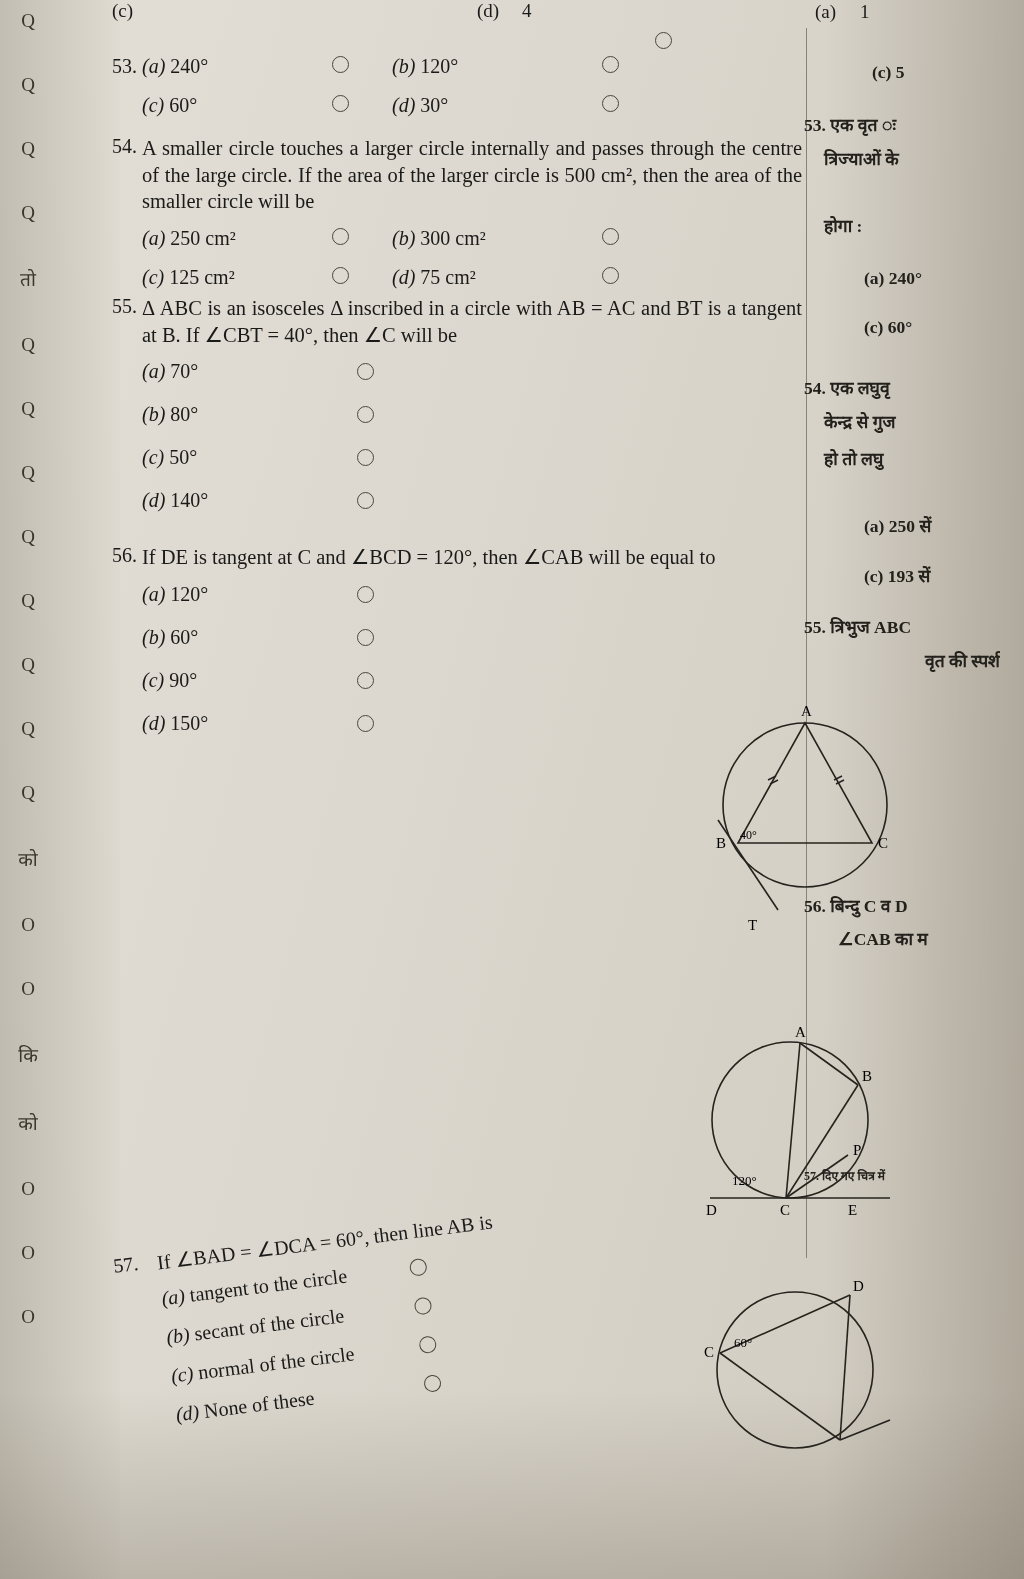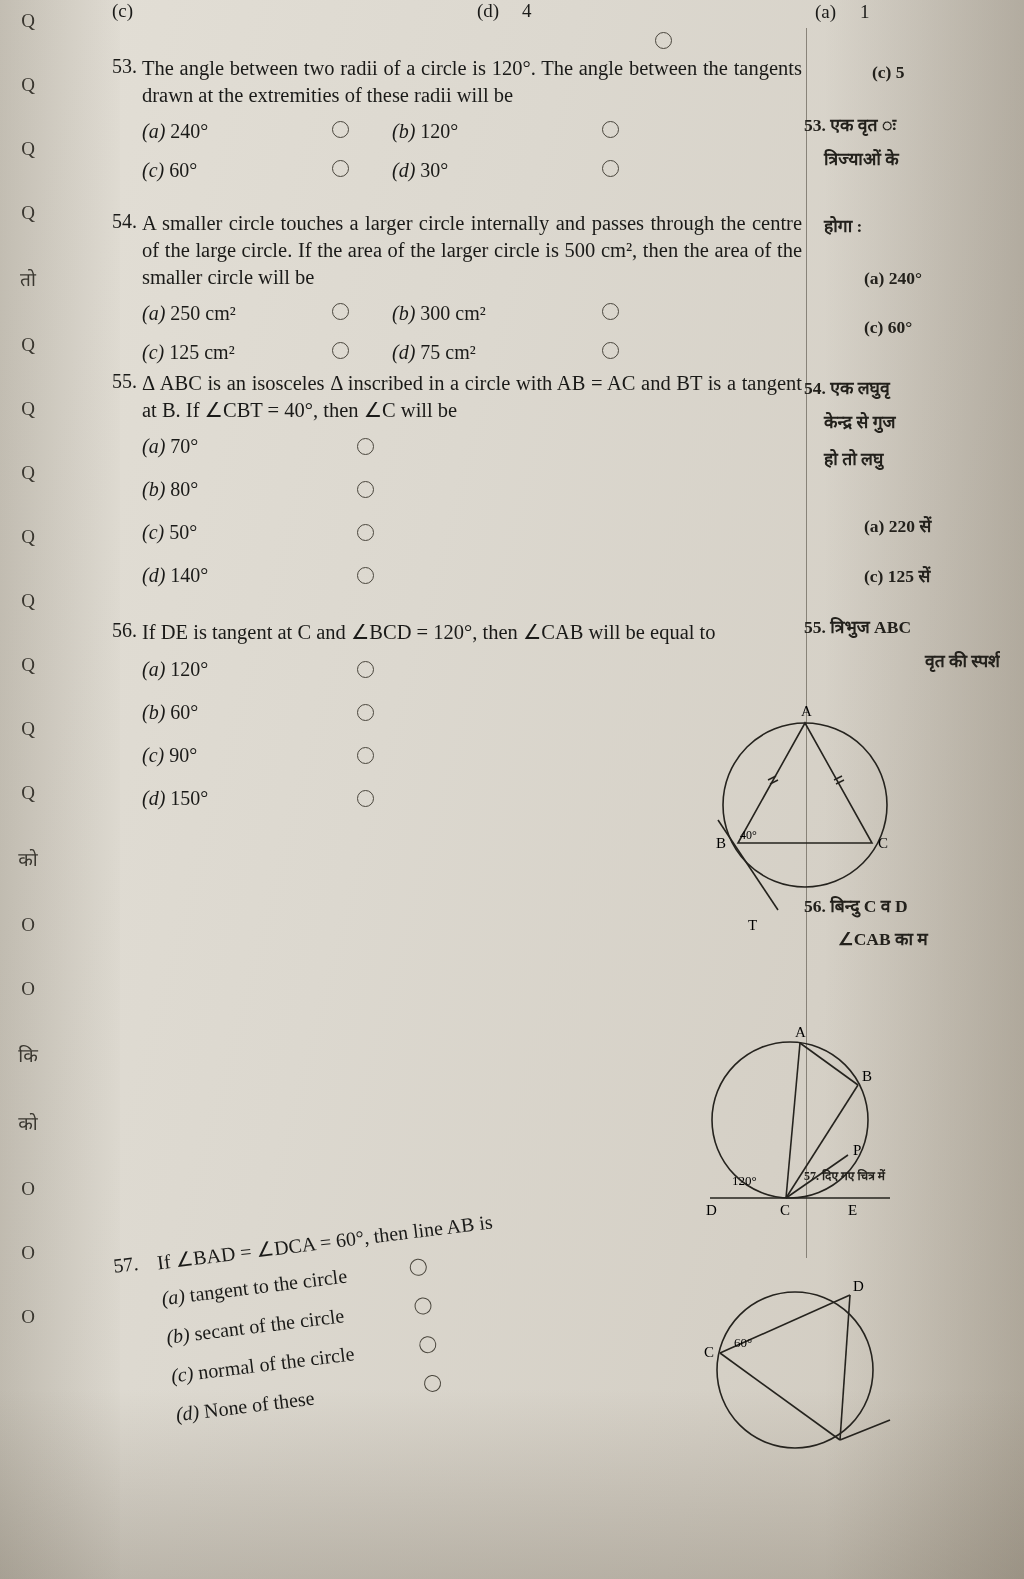--- a/index.html
+++ b/index.html
@@ -203,35 +203,34 @@
     <div class="lb">को</div>
     <div class="lb">O</div>
     <div class="lb">O</div>
     <div class="lb">O</div>
   </div>
 
   <div class="col-main">
 
     <div class="q" style="margin-top:55px;">
       <div class="qnum">53.</div>
-      <div class="qtext">The angle between two radii of a circle is 120°. The angle between the tangents drawn at the extremities of these radii will be</div>
       <div class="grid2">
         <div class="cell opt"><span class="lbl">(a)</span> <span>240°</span></div>
         <div class="cell"><span class="bubble"></span></div>
         <div class="cell opt"><span class="lbl">(b)</span> <span>120°</span></div>
         <div class="cell"><span class="bubble"></span></div>
 
         <div class="cell opt"><span class="lbl">(c)</span> <span>60°</span></div>
         <div class="cell"><span class="bubble"></span></div>
         <div class="cell opt"><span class="lbl">(d)</span> <span>30°</span></div>
         <div class="cell"><span class="bubble"></span></div>
       </div>
     </div>
 
-    <div class="q" style="margin-top:28px;">
+    <div class="q" style="margin-top:18px;">
       <div class="qnum">54.</div>
       <div class="qtext">A smaller circle touches a larger circle internally and passes through the centre of the large circle. If the area of the larger circle is 500 cm², then the area of the smaller circle will be</div>
       <div class="grid2">
         <div class="cell opt"><span class="lbl">(a)</span> <span>250 cm²</span></div>
         <div class="cell"><span class="bubble"></span></div>
         <div class="cell opt"><span class="lbl">(b)</span> <span>300 cm²</span></div>
         <div class="cell"><span class="bubble"></span></div>
 
         <div class="cell opt"><span class="lbl">(c)</span> <span>125 cm²</span></div>
         <div class="cell"><span class="bubble"></span></div>
@@ -363,21 +362,21 @@
   <div class="col-right">
     <div class="rblock" style="margin-top:60px; margin-left:68px;">(c) 5</div>
     <div class="rblock" style="margin-top:28px;">53. एक वृत ः</div>
     <div class="rblock" style="margin-left:20px; margin-top:-6px;">त्रिज्याओं के</div>
     <div class="rblock" style="margin-left:20px; margin-top:42px;">होगा :</div>
     <div class="rblock" style="margin-left:60px; margin-top:26px;">(a) 240°</div>
     <div class="rblock" style="margin-left:60px; margin-top:24px;">(c) 60°</div>
     <div class="rblock" style="margin-top:36px;">54. एक लघुवृ</div>
     <div class="rblock" style="margin-left:20px; margin-top:-6px;">केन्द्र से गुज</div>
     <div class="rblock" style="margin-left:20px; margin-top:-2px;">हो तो लघु</div>
-    <div class="rblock" style="margin-left:60px; margin-top:42px;">(a) 220 सें</div>
-    <div class="rblock" style="margin-left:60px; margin-top:24px;">(c) 125 सें</div>
+    <div class="rblock" style="margin-left:60px; margin-top:42px;">(a) 250 सें</div>
+    <div class="rblock" style="margin-left:60px; margin-top:24px;">(c) 193 सें</div>
     <div class="rblock" style="margin-top:26px;">55. त्रिभुज ABC</div>
     <div class="rblock" style="margin-left:4px; margin-top:-6px;text-align:right;">वृत की स्पर्श</div>
     <div class="rblock" style="margin-top:220px;">56. बिन्दु C व D</div>
     <div class="rblock" style="margin-left:34px; margin-top:-6px;">∠CAB का म</div>
     <div class="rblock rsmall" style="margin-top:215px;">57. दिए गए चित्र में</div>
   </div>
 </div>
 
 </body></html>

